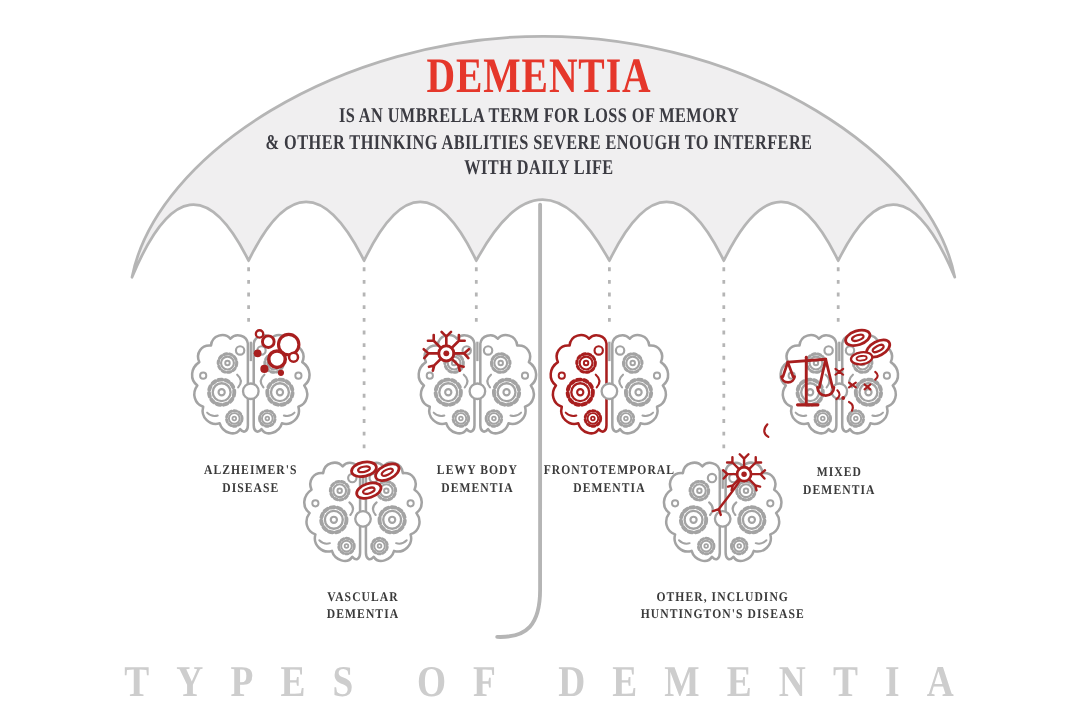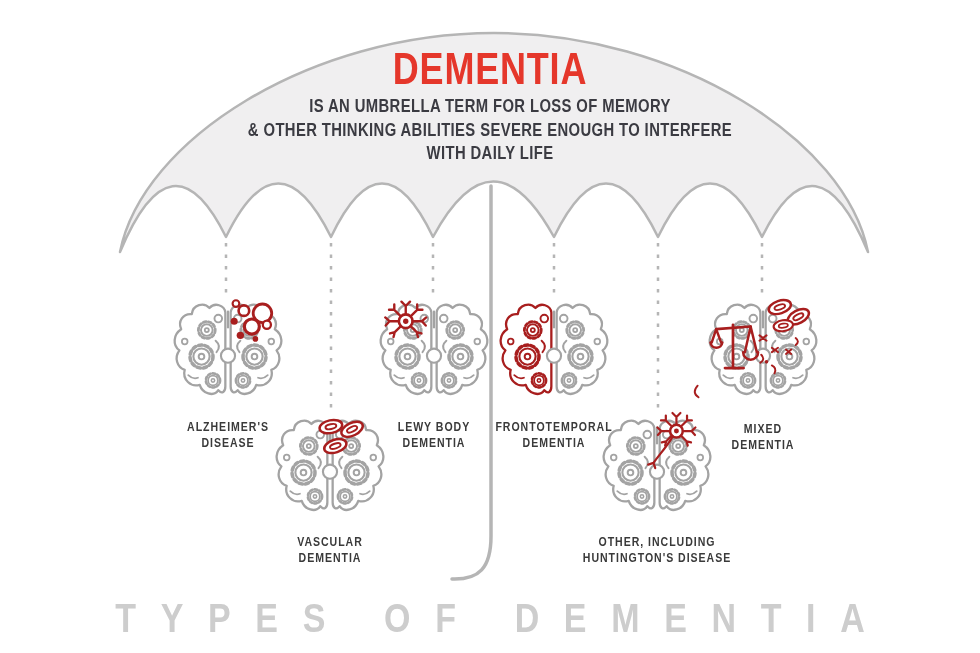--- a/index.html
+++ b/index.html
@@ -1,17 +1,17 @@
 <!DOCTYPE html>
 <html><head>
 <meta charset="utf-8">
 <style>
   html,body{margin:0;padding:0;background:#fff;}
   .stage{position:relative;width:980px;height:653px;background:#ffffff;overflow:hidden;
-         font-family:Liberation Sans, sans-serif;}
+         font-family:Liberation Serif, serif;}
   .abs{position:absolute;}
   .title{left:0;right:0;top:43px;text-align:center;font-size:45px;font-weight:700;
          color:#e5372b;letter-spacing:1px;transform:scaleX(0.80);transform-origin:50% 50%;}
   .subtitle{left:0;right:0;top:94px;text-align:center;font-size:19px;font-weight:700;
          color:#3b3b42;line-height:23.5px;letter-spacing:.5px;transform:scaleX(0.78);transform-origin:50% 50%;}
   .footer{left:0;right:0;top:596px;text-align:center;font-size:40px;font-weight:700;
          color:#cdcdcd;letter-spacing:29px;text-indent:29px;transform:scaleX(0.85);transform-origin:50% 50%;}
   .label{position:absolute;width:240px;text-align:center;font-size:12px;font-weight:700;
          color:#3a3a3a;letter-spacing:1.1px;line-height:15.5px;transform:scaleX(0.88);transform-origin:50% 50%;}
   svg{display:block;}

